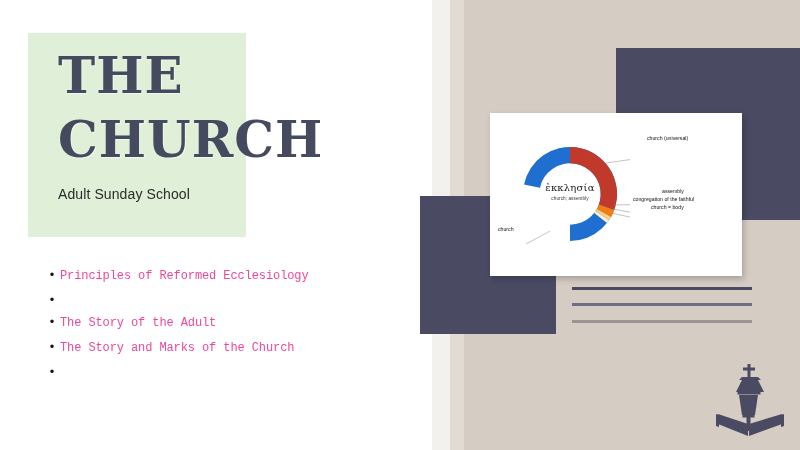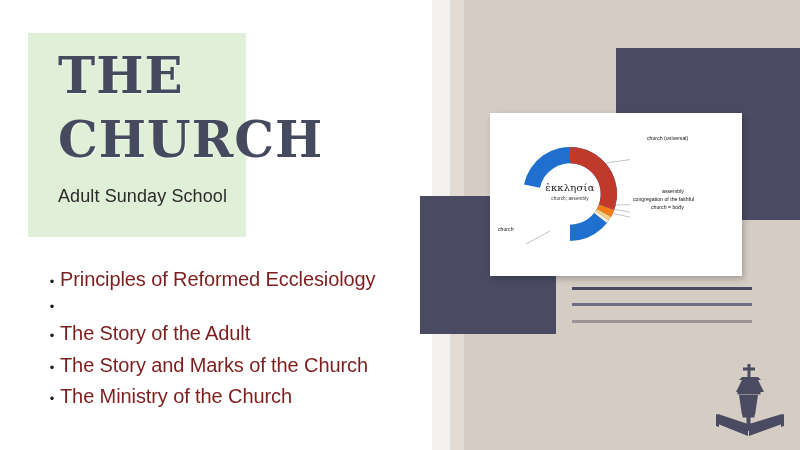--- a/index.html
+++ b/index.html
@@ -63,31 +63,31 @@
     position:absolute;left:58px;top:44px;width:330px;
     font-family:"DejaVu Serif", serif;
     font-weight:700;
     font-size:50px;line-height:64px;
     color:#454A5E;
     letter-spacing:1px;
     text-shadow:1px 1px 0 rgba(255,255,255,.55);
   }
   .subtitle{
     position:absolute;left:58px;top:186px;
-    font-size:18px;color:#2b2b2b;letter-spacing:.1px;
+    font-size:14px;color:#2b2b2b;letter-spacing:.1px;
   }
 
   
   .bullets{position:absolute;left:44px;top:268px;width:360px;}
   .bullet-row{display:flex;align-items:baseline;margin-bottom:9.5px;}
   .bullet-dot{
     width:16px;flex:0 0 16px;text-align:center;
     font-size:13px;color:#1a1a1a;line-height:1;
   }
-  .bullet-text{font-size:20px;color:#7f1d1d;line-height:1.1;letter-spacing:-.1px;}
+  .bullet-text{font-size:12px;color:#ec4899;line-height:1.1;letter-spacing:-.1px;font-family:Liberation Mono, monospace;}
 </style>
 </head>
 <body>
 
 <div class="slide">
 
   <div class="bg-stripe-cream"></div>
   <div class="bg-stripe-mid"></div>
   <div class="bg-beige"></div>
 
@@ -169,17 +169,16 @@
     <div class="bullet-row">
       <span class="bullet-dot">•</span>
       <span class="bullet-text">The Story of the Adult</span>
     </div>
     <div class="bullet-row">
       <span class="bullet-dot">•</span>
       <span class="bullet-text">The Story and Marks of the Church</span>
     </div>
     <div class="bullet-row">
       <span class="bullet-dot">•</span>
-      <span class="bullet-text">The Ministry of the Church</span>
     </div>
   </div>
 
 </div>
 
 </body></html>

